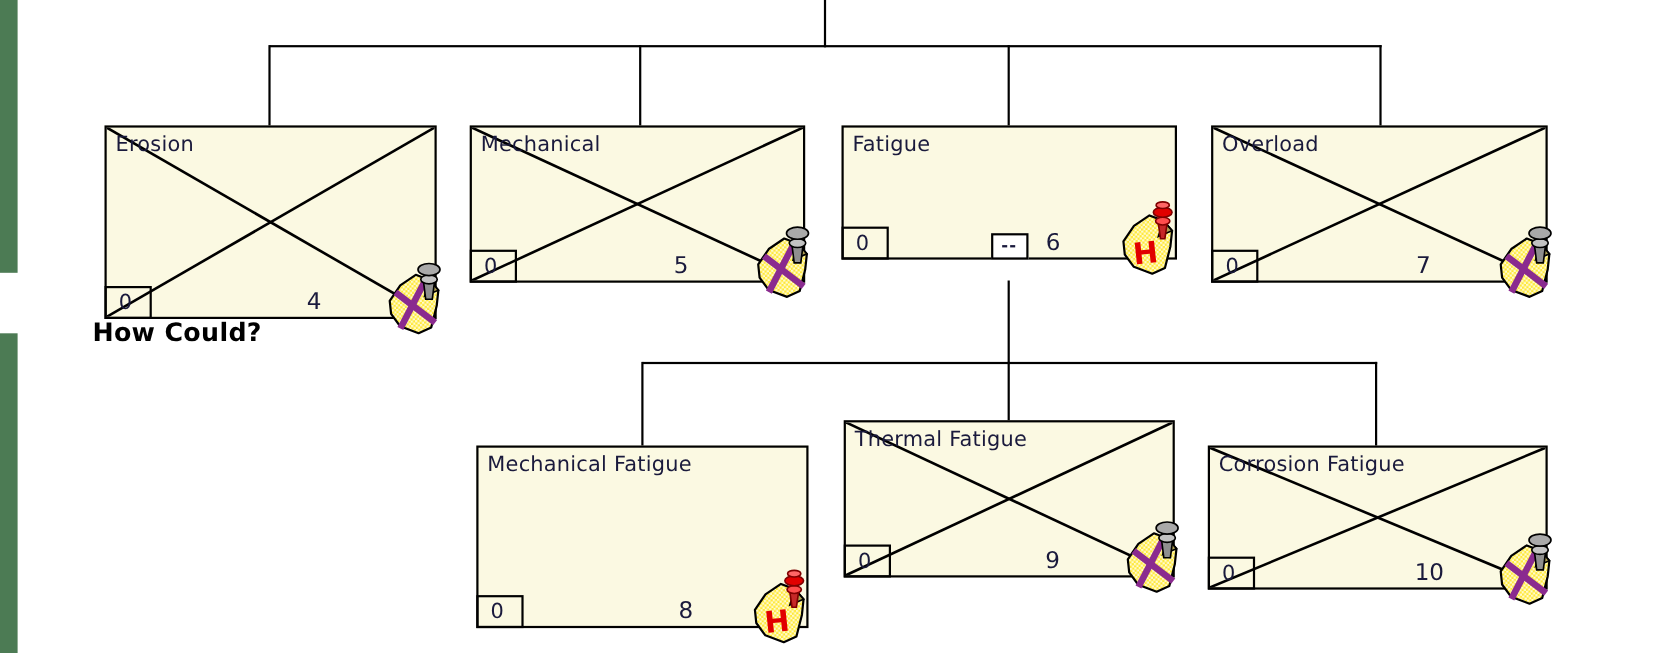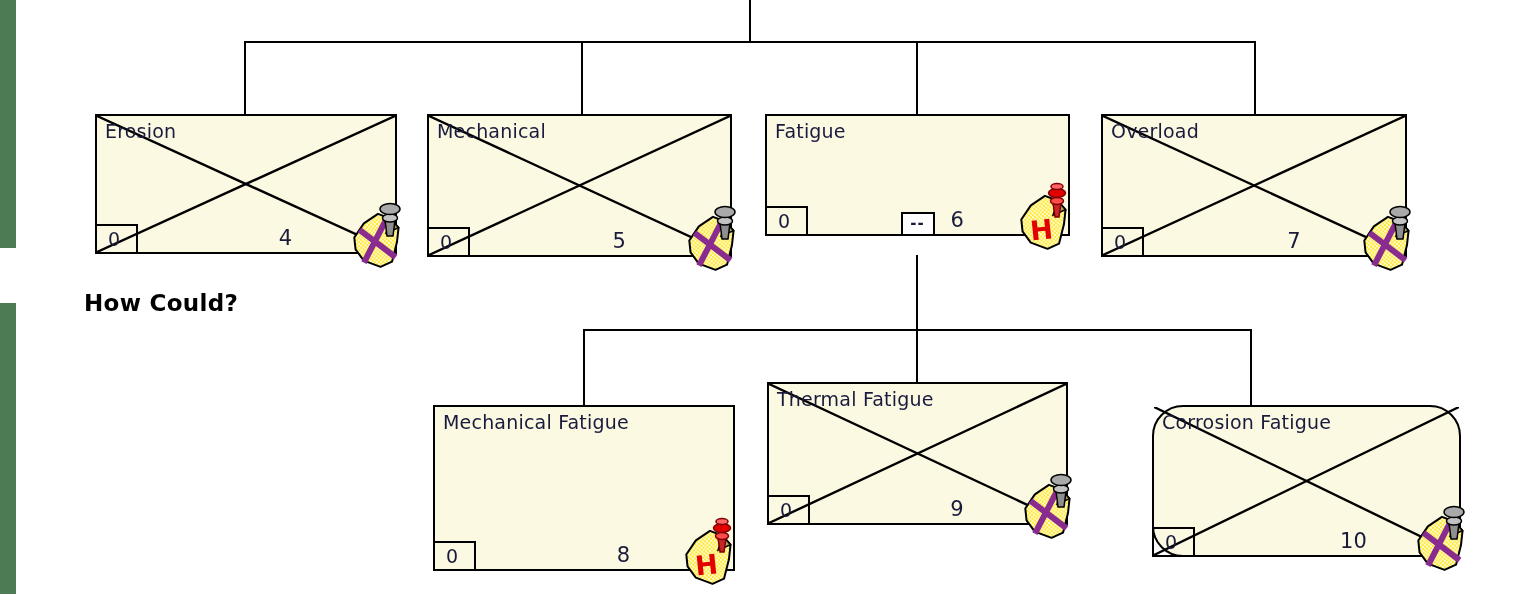--- a/index.html
+++ b/index.html
@@ -90,21 +90,21 @@
   <div class="line" style="left:581px;top:41px;width:2px;height:74px;"></div>
   <div class="line" style="left:916px;top:41px;width:2px;height:74px;"></div>
   <div class="line" style="left:1254px;top:41px;width:2px;height:74px;"></div>
 
   <div class="line" style="left:916px;top:255px;width:2px;height:76px;"></div>
   <div class="line" style="left:584px;top:329px;width:668px;height:2px;"></div>
   <div class="line" style="left:583px;top:329px;width:2px;height:77px;"></div>
   <div class="line" style="left:916px;top:329px;width:2px;height:77px;"></div>
   <div class="line" style="left:1250px;top:329px;width:2px;height:77px;"></div>
 
-  <div class="node" style="left:95px;top:114px;width:302px;height:140px;">
+  <div class="node" style="left:95px;top:114px;width:302px;height:176px;">
     <svg class="cross" viewBox="0 0 100 100" preserveAspectRatio="none">
       <line x1="0" y1="0" x2="100" y2="100"></line>
         <line x1="0" y1="100" x2="100" y2="0"></line>
     </svg>
     <div class="label">Erosion</div>
     <div class="counter">0</div>
     <div class="nodenum">4</div>
     <svg class="note" viewBox="0 0 62 70">
         <use href="#sym-xout" xlink:href="#sym-xout"></use>
       </svg>
@@ -161,21 +161,21 @@
         <line x1="0" y1="100" x2="100" y2="0"></line>
     </svg>
     <div class="label">Thermal Fatigue</div>
     <div class="counter">0</div>
     <div class="nodenum">9</div>
     <svg class="note" viewBox="0 0 62 70">
         <use href="#sym-xout" xlink:href="#sym-xout"></use>
       </svg>
   </div>
 
-  <div class="node" style="left:1152px;top:405px;width:309px;height:152px;border-radius:31px;">
+  <div class="node" style="left:1098px;top:405px;width:309px;height:131px;">
     <svg class="cross" viewBox="0 0 100 100" preserveAspectRatio="none">
       <line x1="0" y1="0" x2="100" y2="100"></line>
         <line x1="0" y1="100" x2="100" y2="0"></line>
     </svg>
     <div class="label">Corrosion Fatigue</div>
     <div class="counter">0</div>
     <div class="nodenum">10</div>
     <svg class="note" viewBox="0 0 62 70">
         <use href="#sym-xout" xlink:href="#sym-xout"></use>
       </svg>

